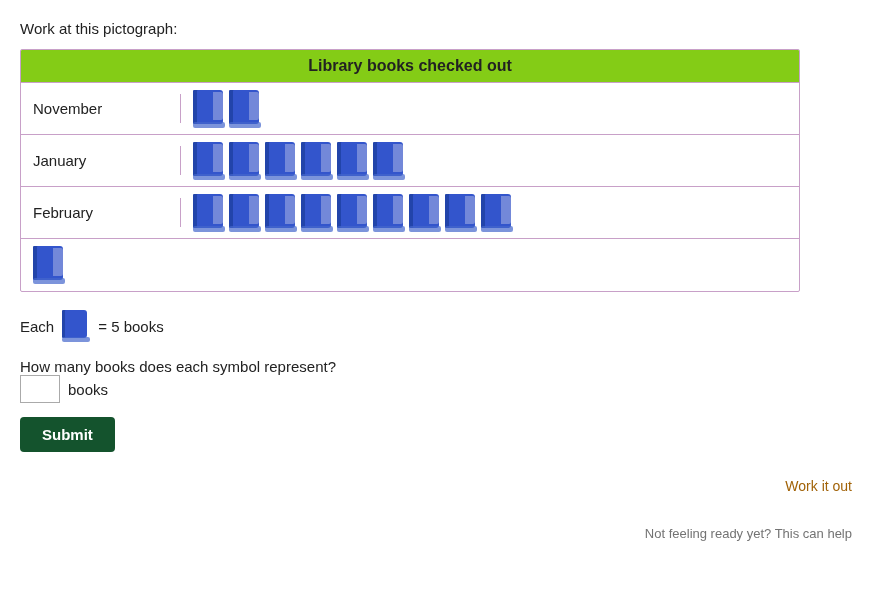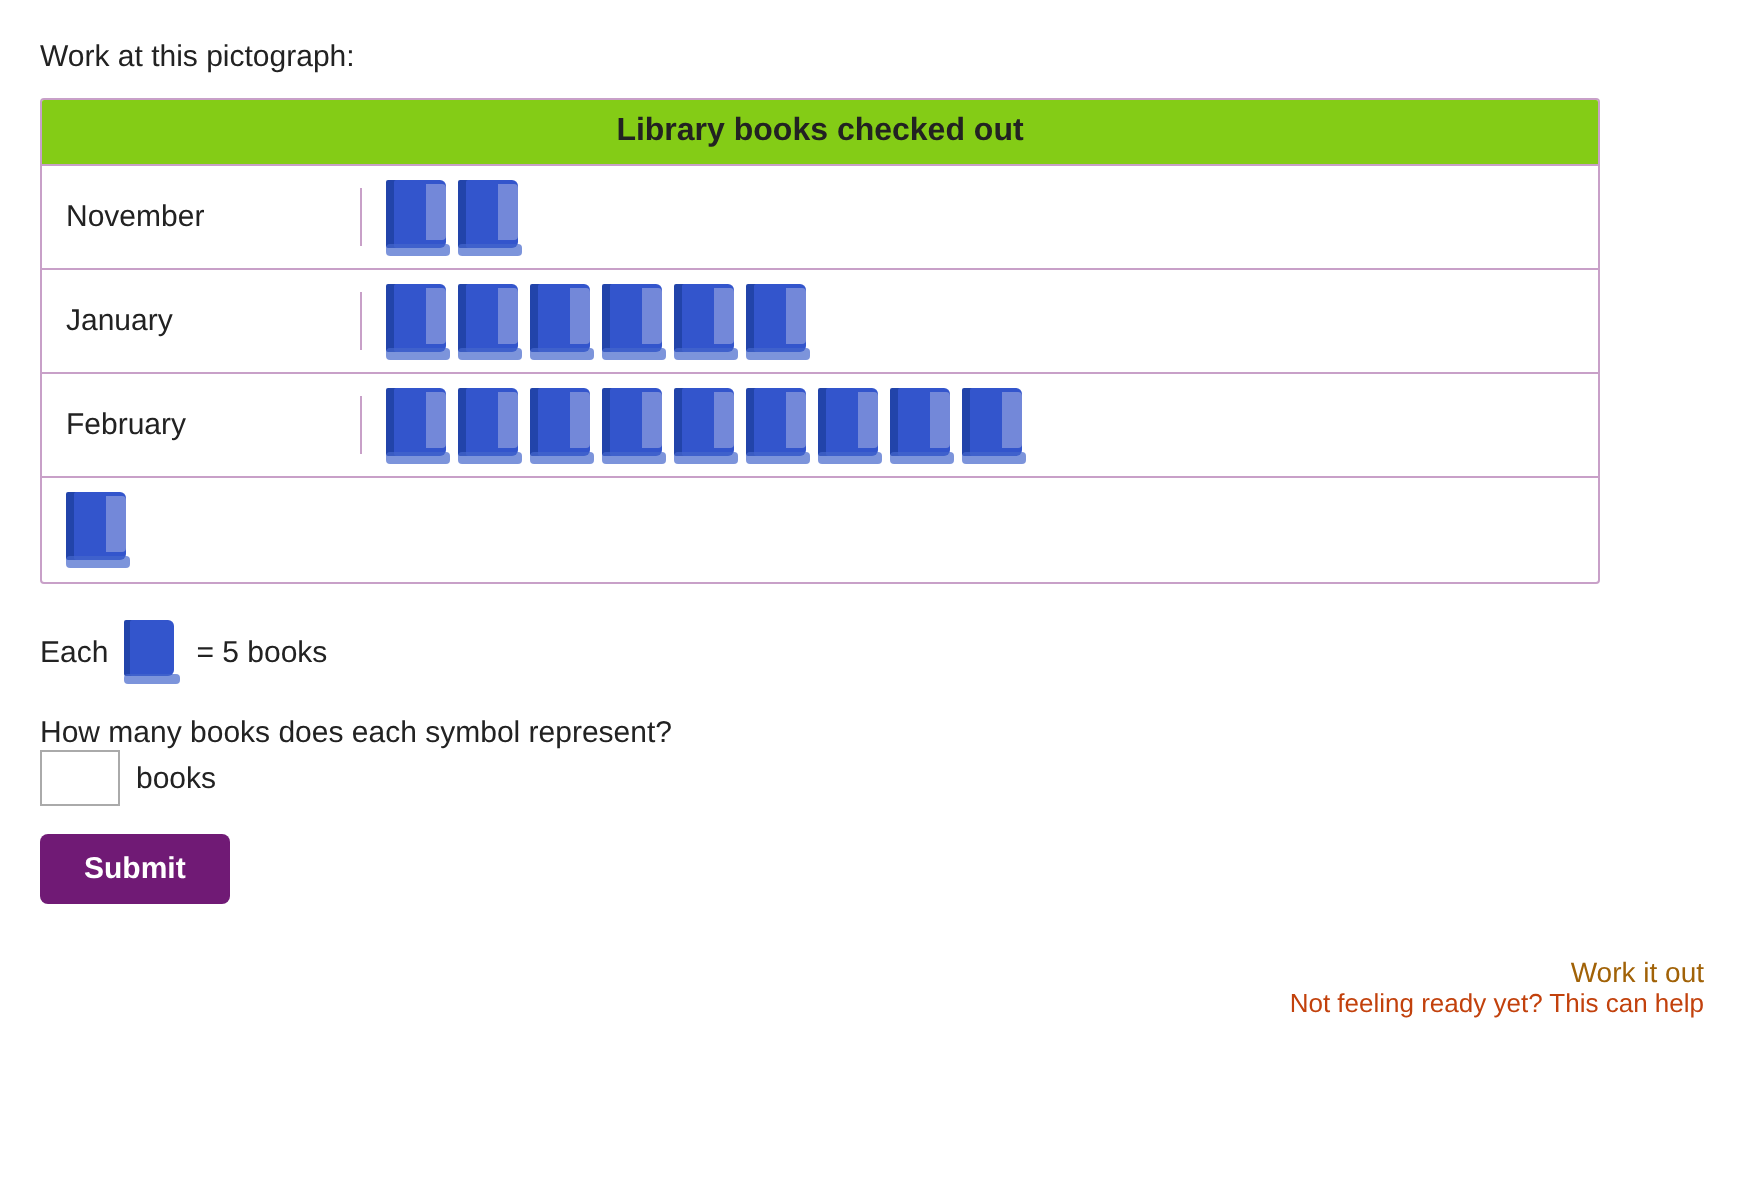--- a/index.html
+++ b/index.html
@@ -152,40 +152,41 @@
     }
     .answer-input {
       width: 40px;
       height: 28px;
       border: 1.5px solid #aaa;
       font-size: 15px;
       text-align: center;
       outline: none;
     }
     .submit-btn {
-      background: #701a75;
+      background: #14532d;
       color: #fff;
       border: none;
       border-radius: 4px;
       padding: 9px 22px;
       font-size: 15px;
       font-weight: bold;
       cursor: pointer;
       margin-bottom: 18px;
     }
     .work-it-out {
       text-align: right;
       color: #a16207;
       font-size: 14px;
       margin-top: 8px;
     }
     .not-feeling {
       text-align: right;
-      color: #c2410c;
+      color: #737373;
       font-size: 13px;
+      margin-top: 32px;
     }
   </style>
 </head>
 <body>
 
 
 
 <p class="instruction">Work at this pictograph:</p>
 
 <div class="pictograph-container">

